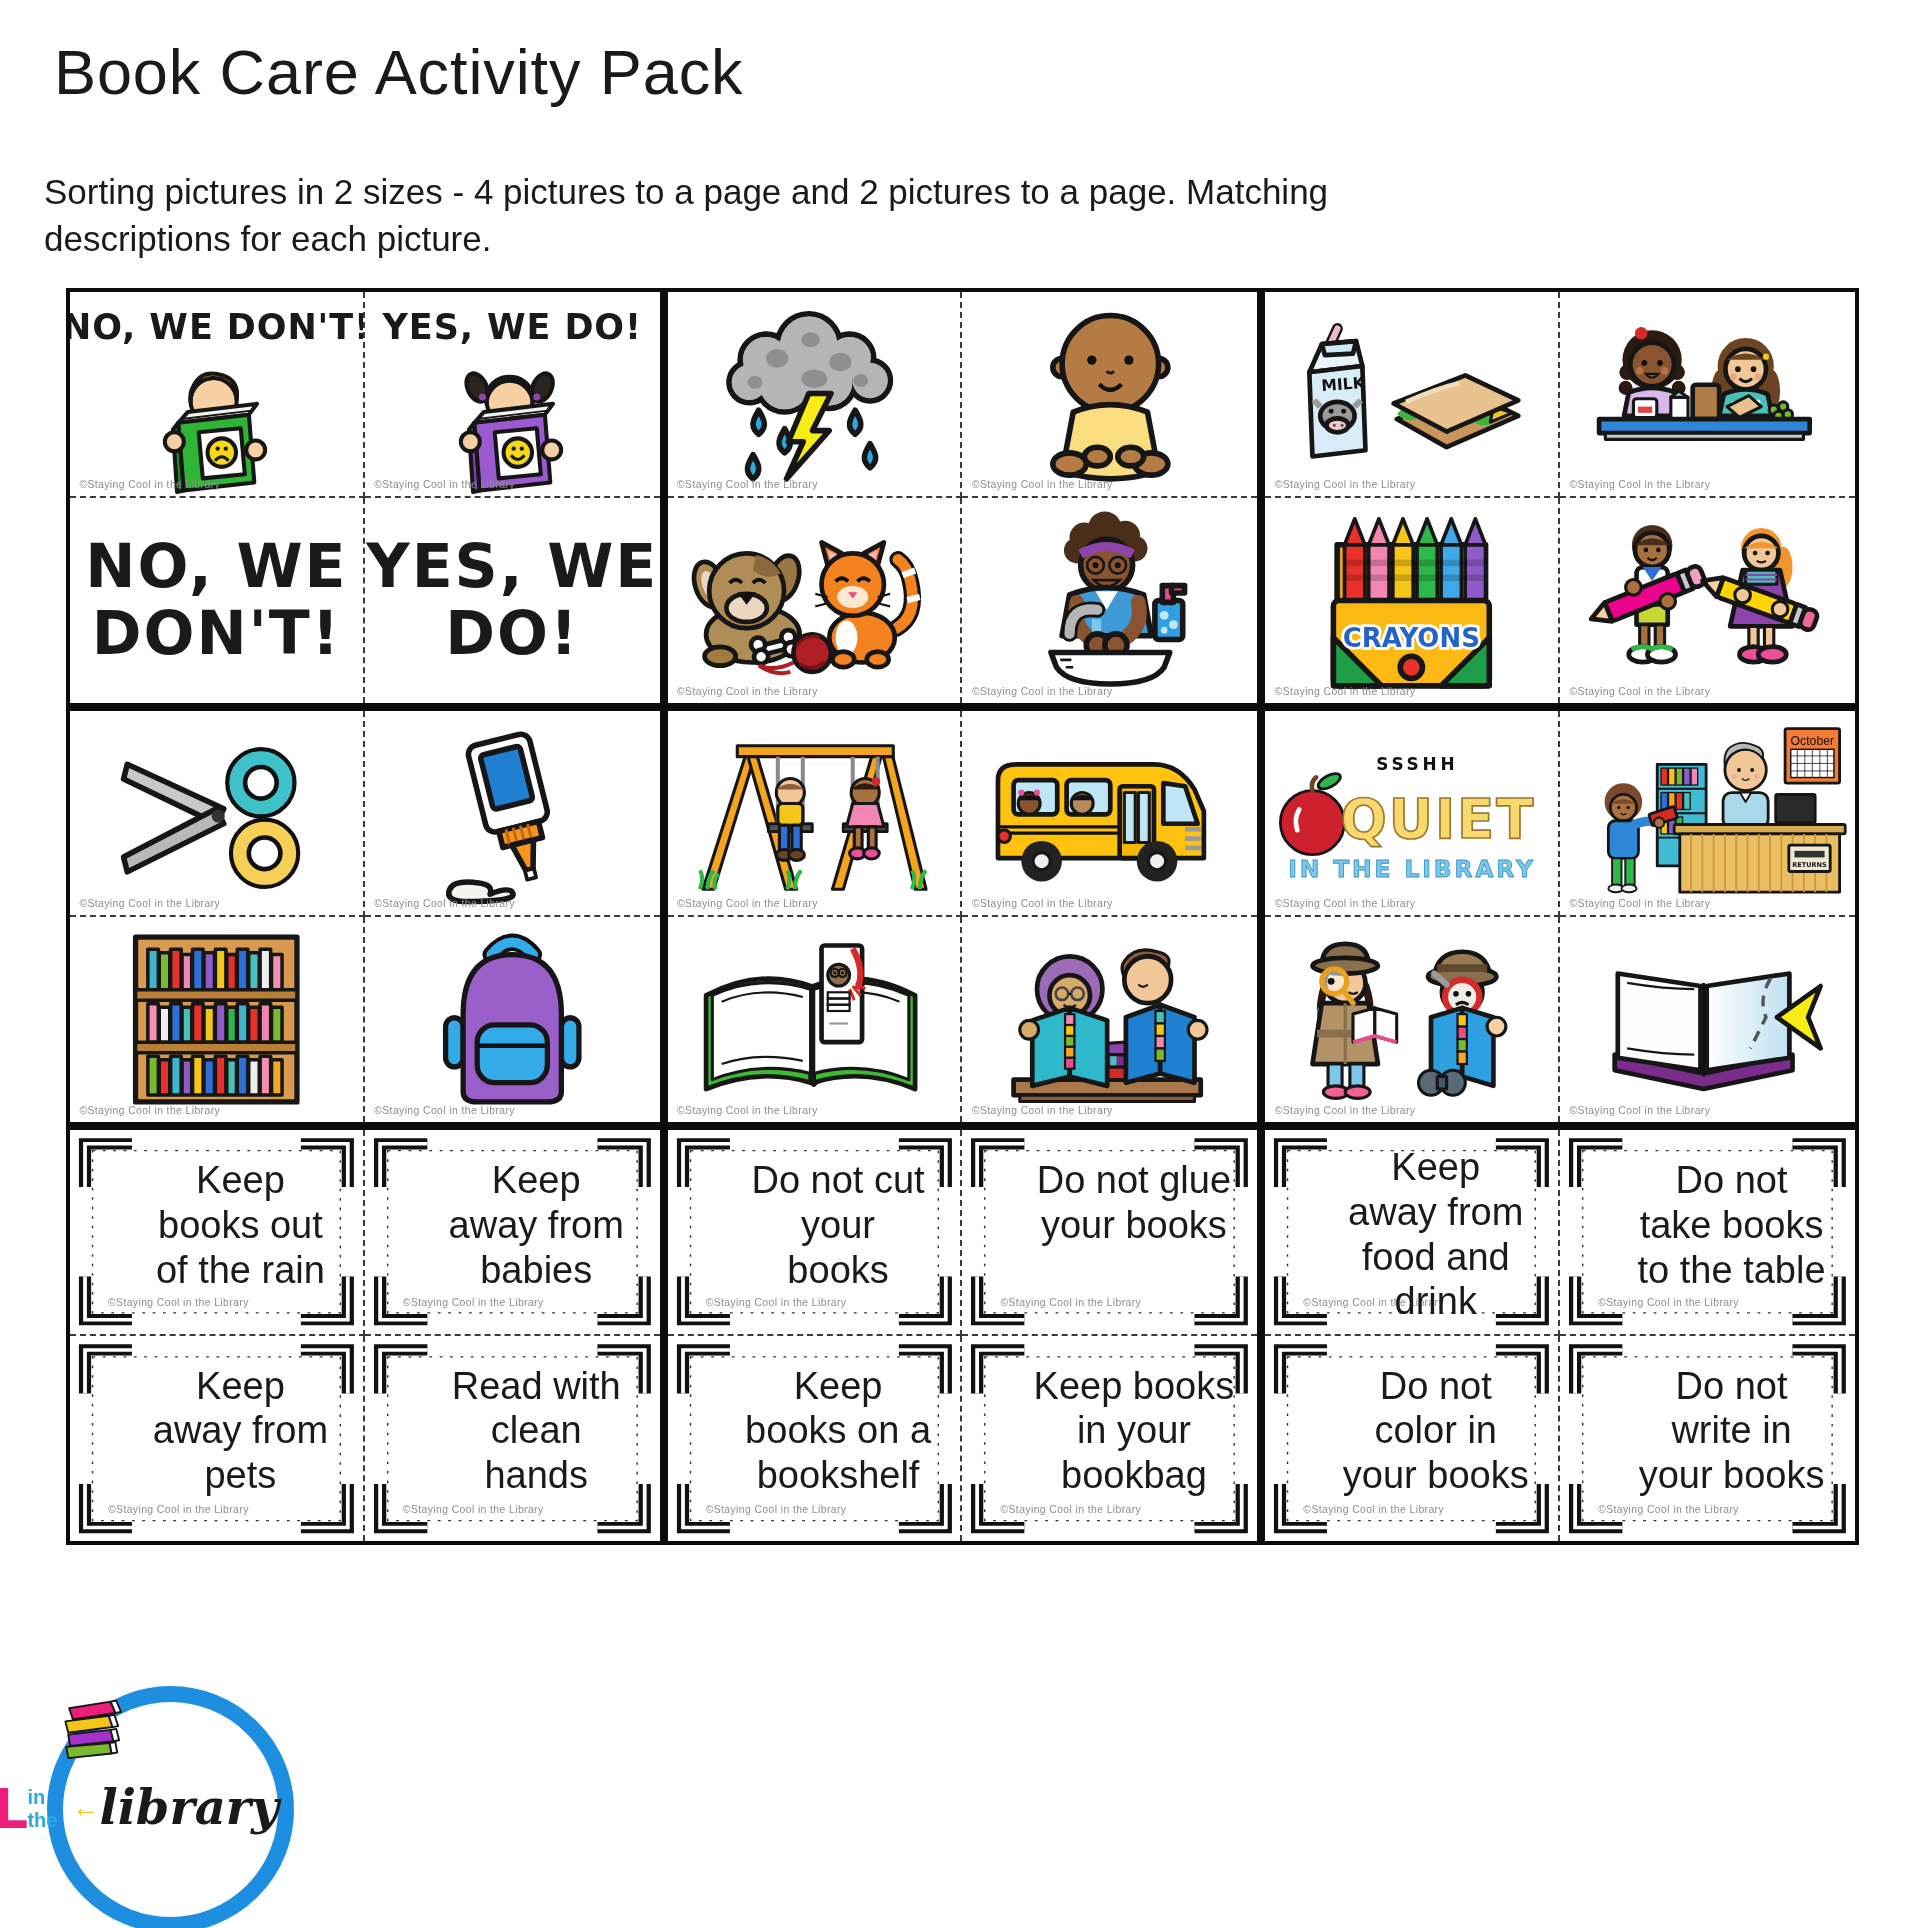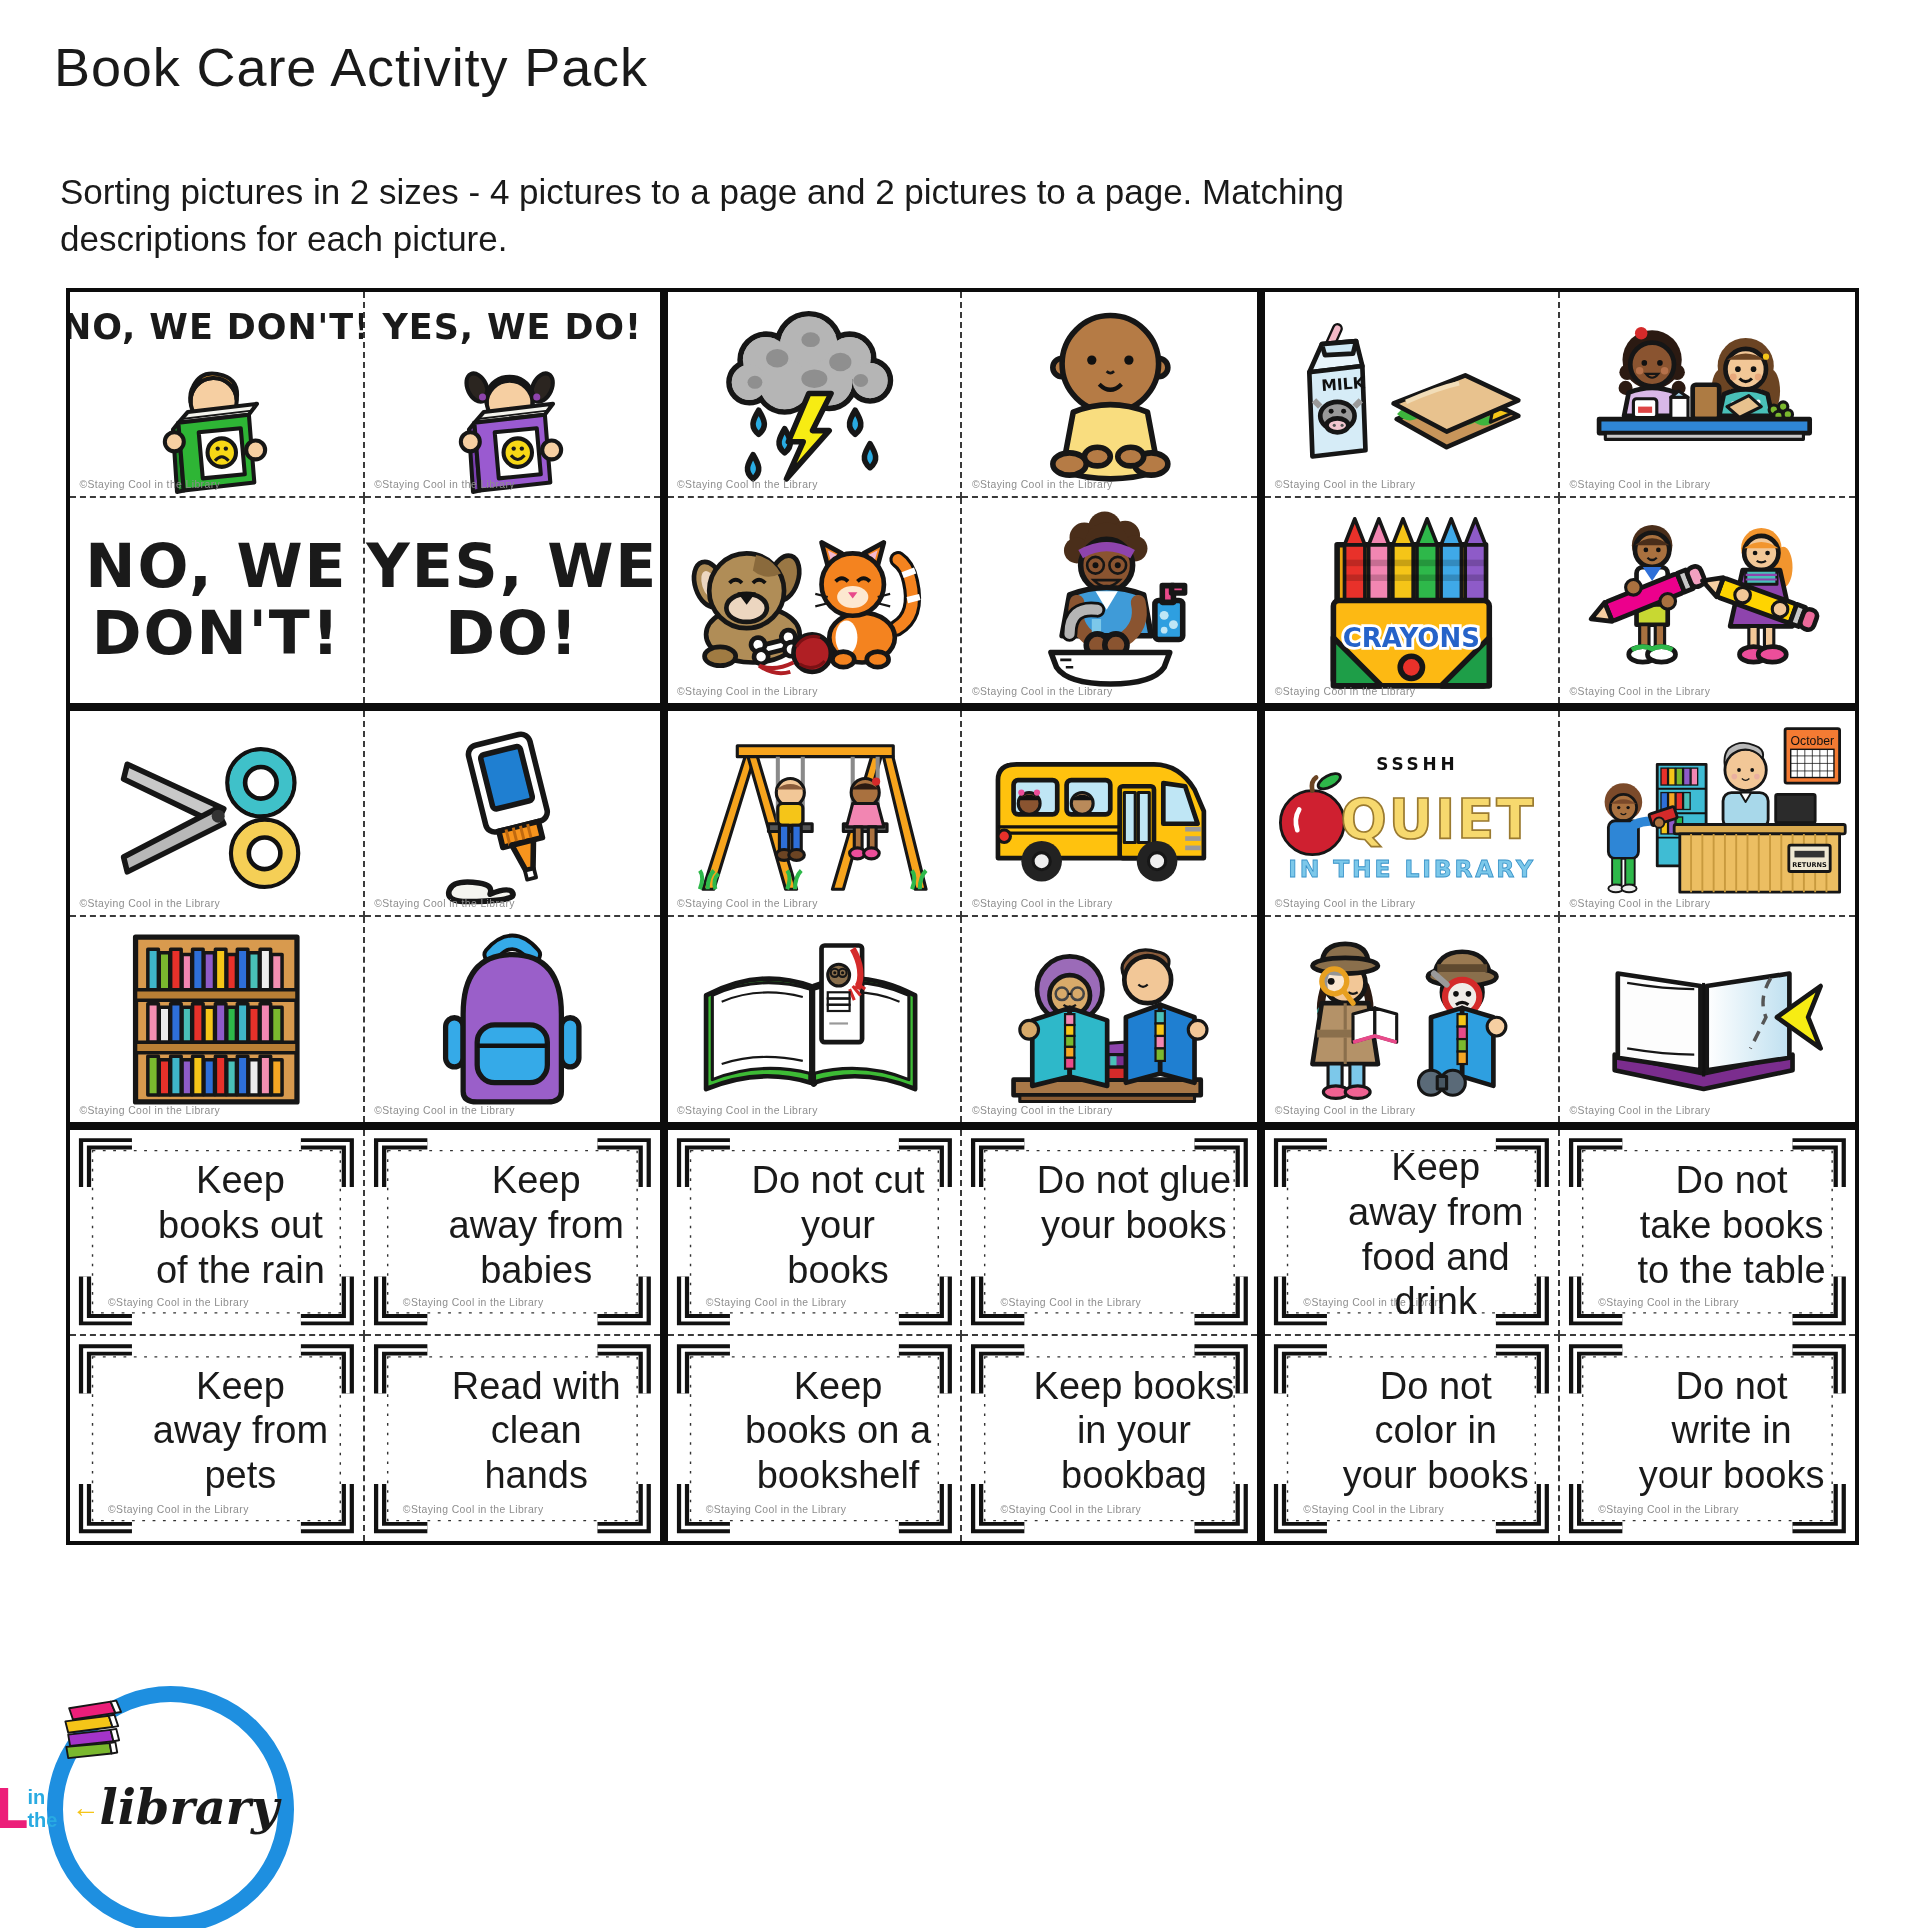--- a/index.html
+++ b/index.html
@@ -1,22 +1,22 @@
 <!DOCTYPE html>
 <html style="font-size:15px"><head>
 <meta charset="utf-8">
 <style>
   html,body{margin:0;padding:0;}
   body{width:1928px;height:1928px;background:#ffffff;position:relative;
        font-family:"Liberation Sans",sans-serif;color:#1a1a1a;}
 
   
-  .title{position:absolute;left:54px;top:36px;font-size:54px;font-weight:400;
+  .title{position:absolute;left:54px;top:36px;font-size:63px;font-weight:400;
          letter-spacing:0.9px;text-align:center;}
-  .subtitle{position:absolute;left:60px;top:168px;width:1431px;font-size:35px;
+  .subtitle{position:absolute;left:44px;top:168px;width:1431px;font-size:35px;
             line-height:1.35;font-weight:400;}
 
   
   .grid{position:absolute;left:66px;top:288px;width:1793px;height:1257px;
         display:grid;grid-template-columns:repeat(3,1fr);grid-template-rows:repeat(3,1fr);}
   .page{border:4.7px solid #0c0c0c;background:#fff;display:grid;
         grid-template-columns:1fr 1fr;grid-template-rows:1fr 1fr;min-width:0;min-height:0;}
   .card{position:relative;overflow:hidden;min-width:0;min-height:0;}
   .dr{border-right:2.8px dashed #3a3a3a;}
   .db{border-bottom:2.8px dashed #3a3a3a;}

